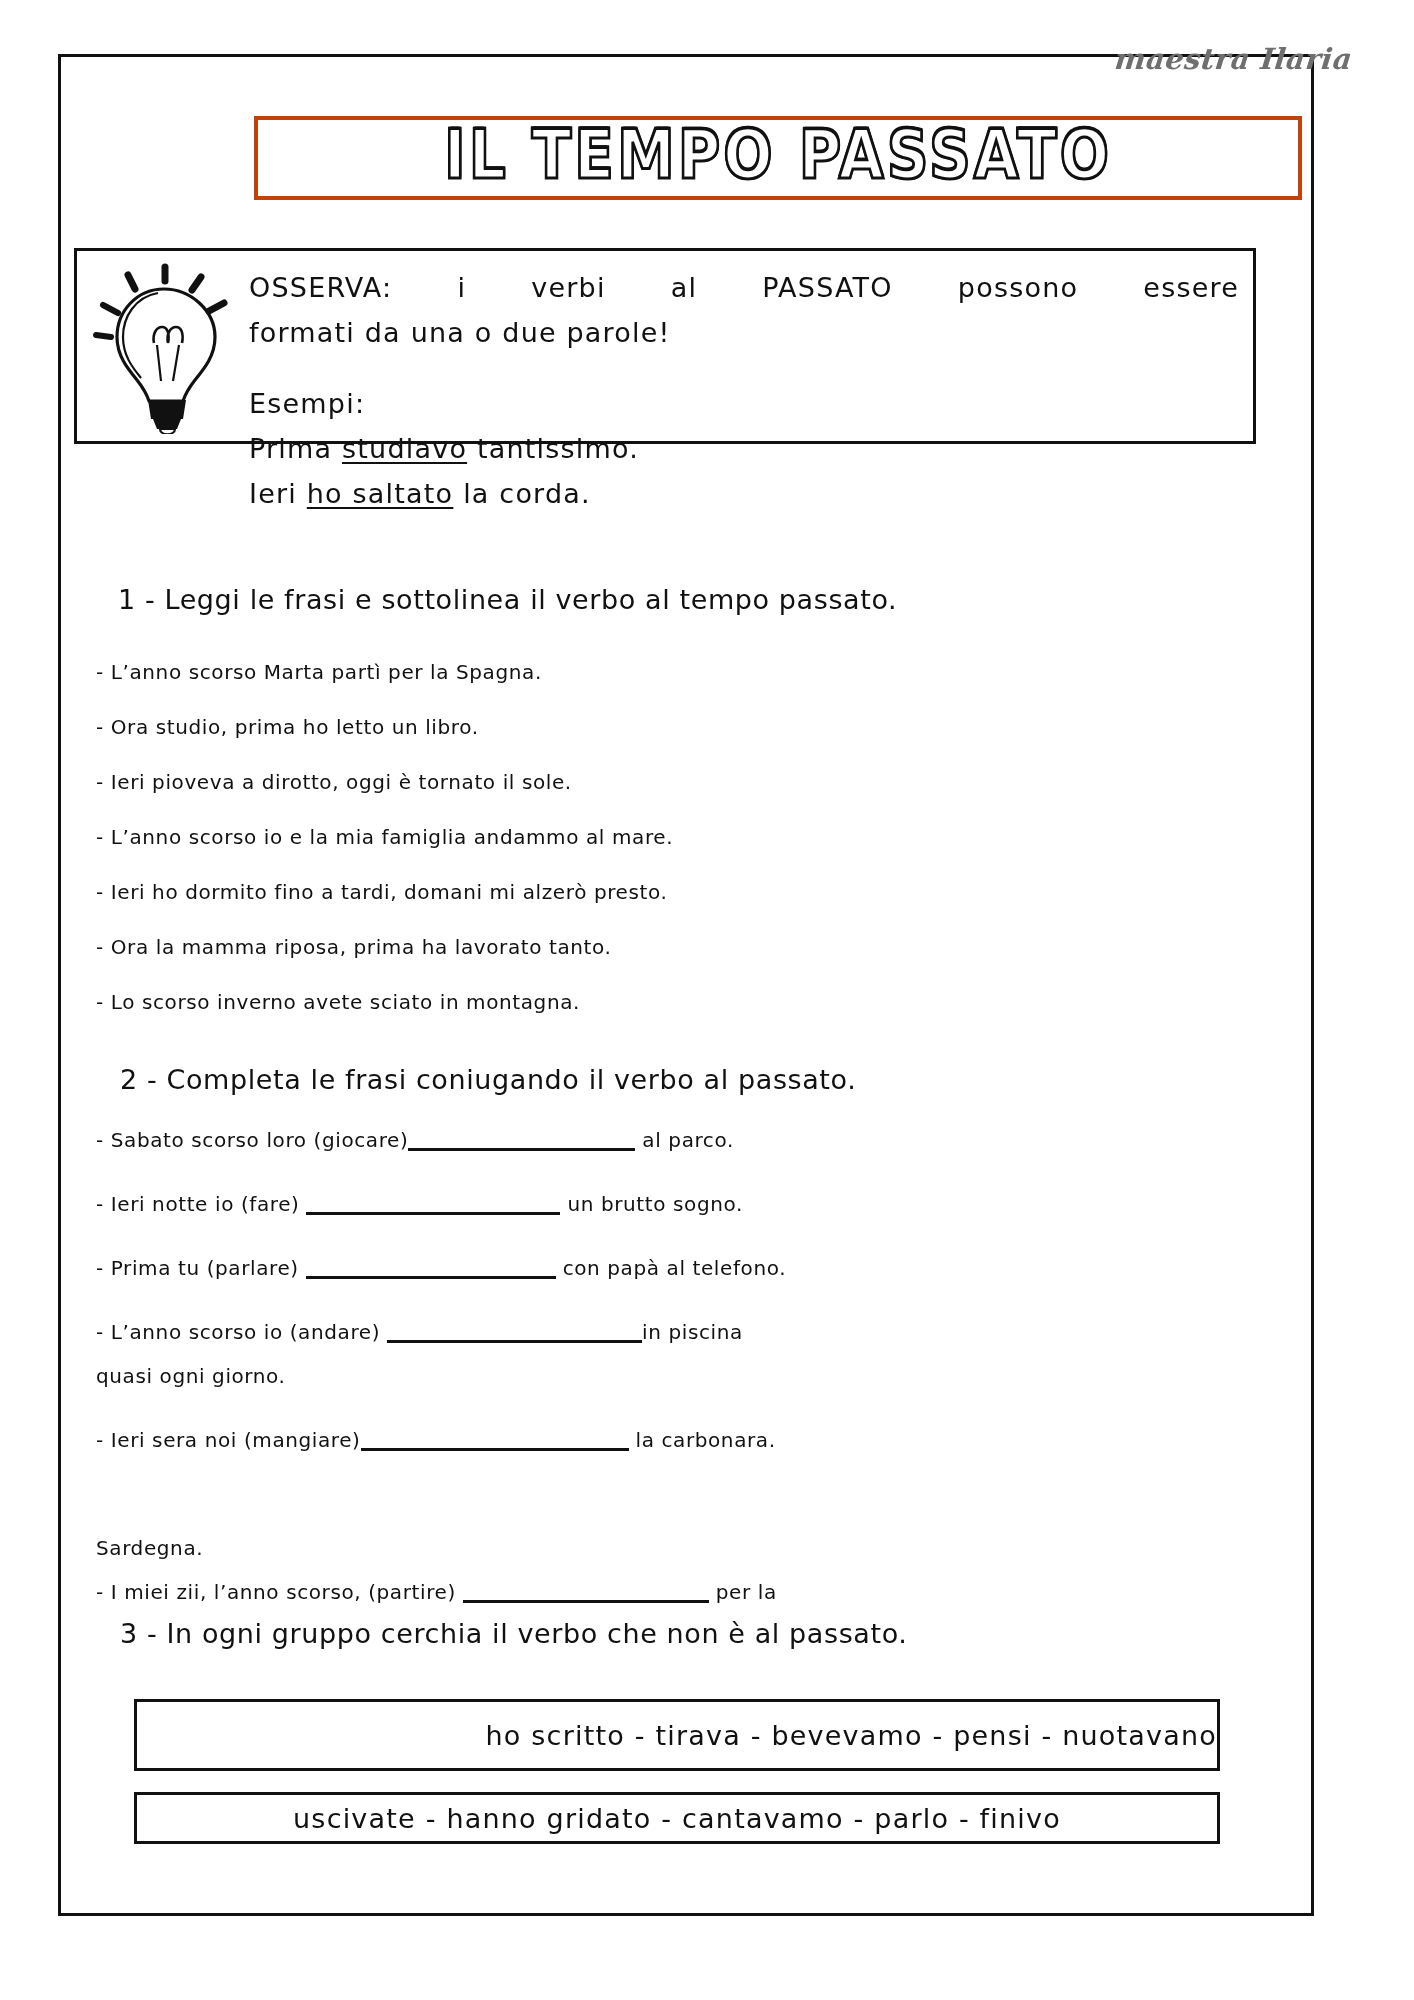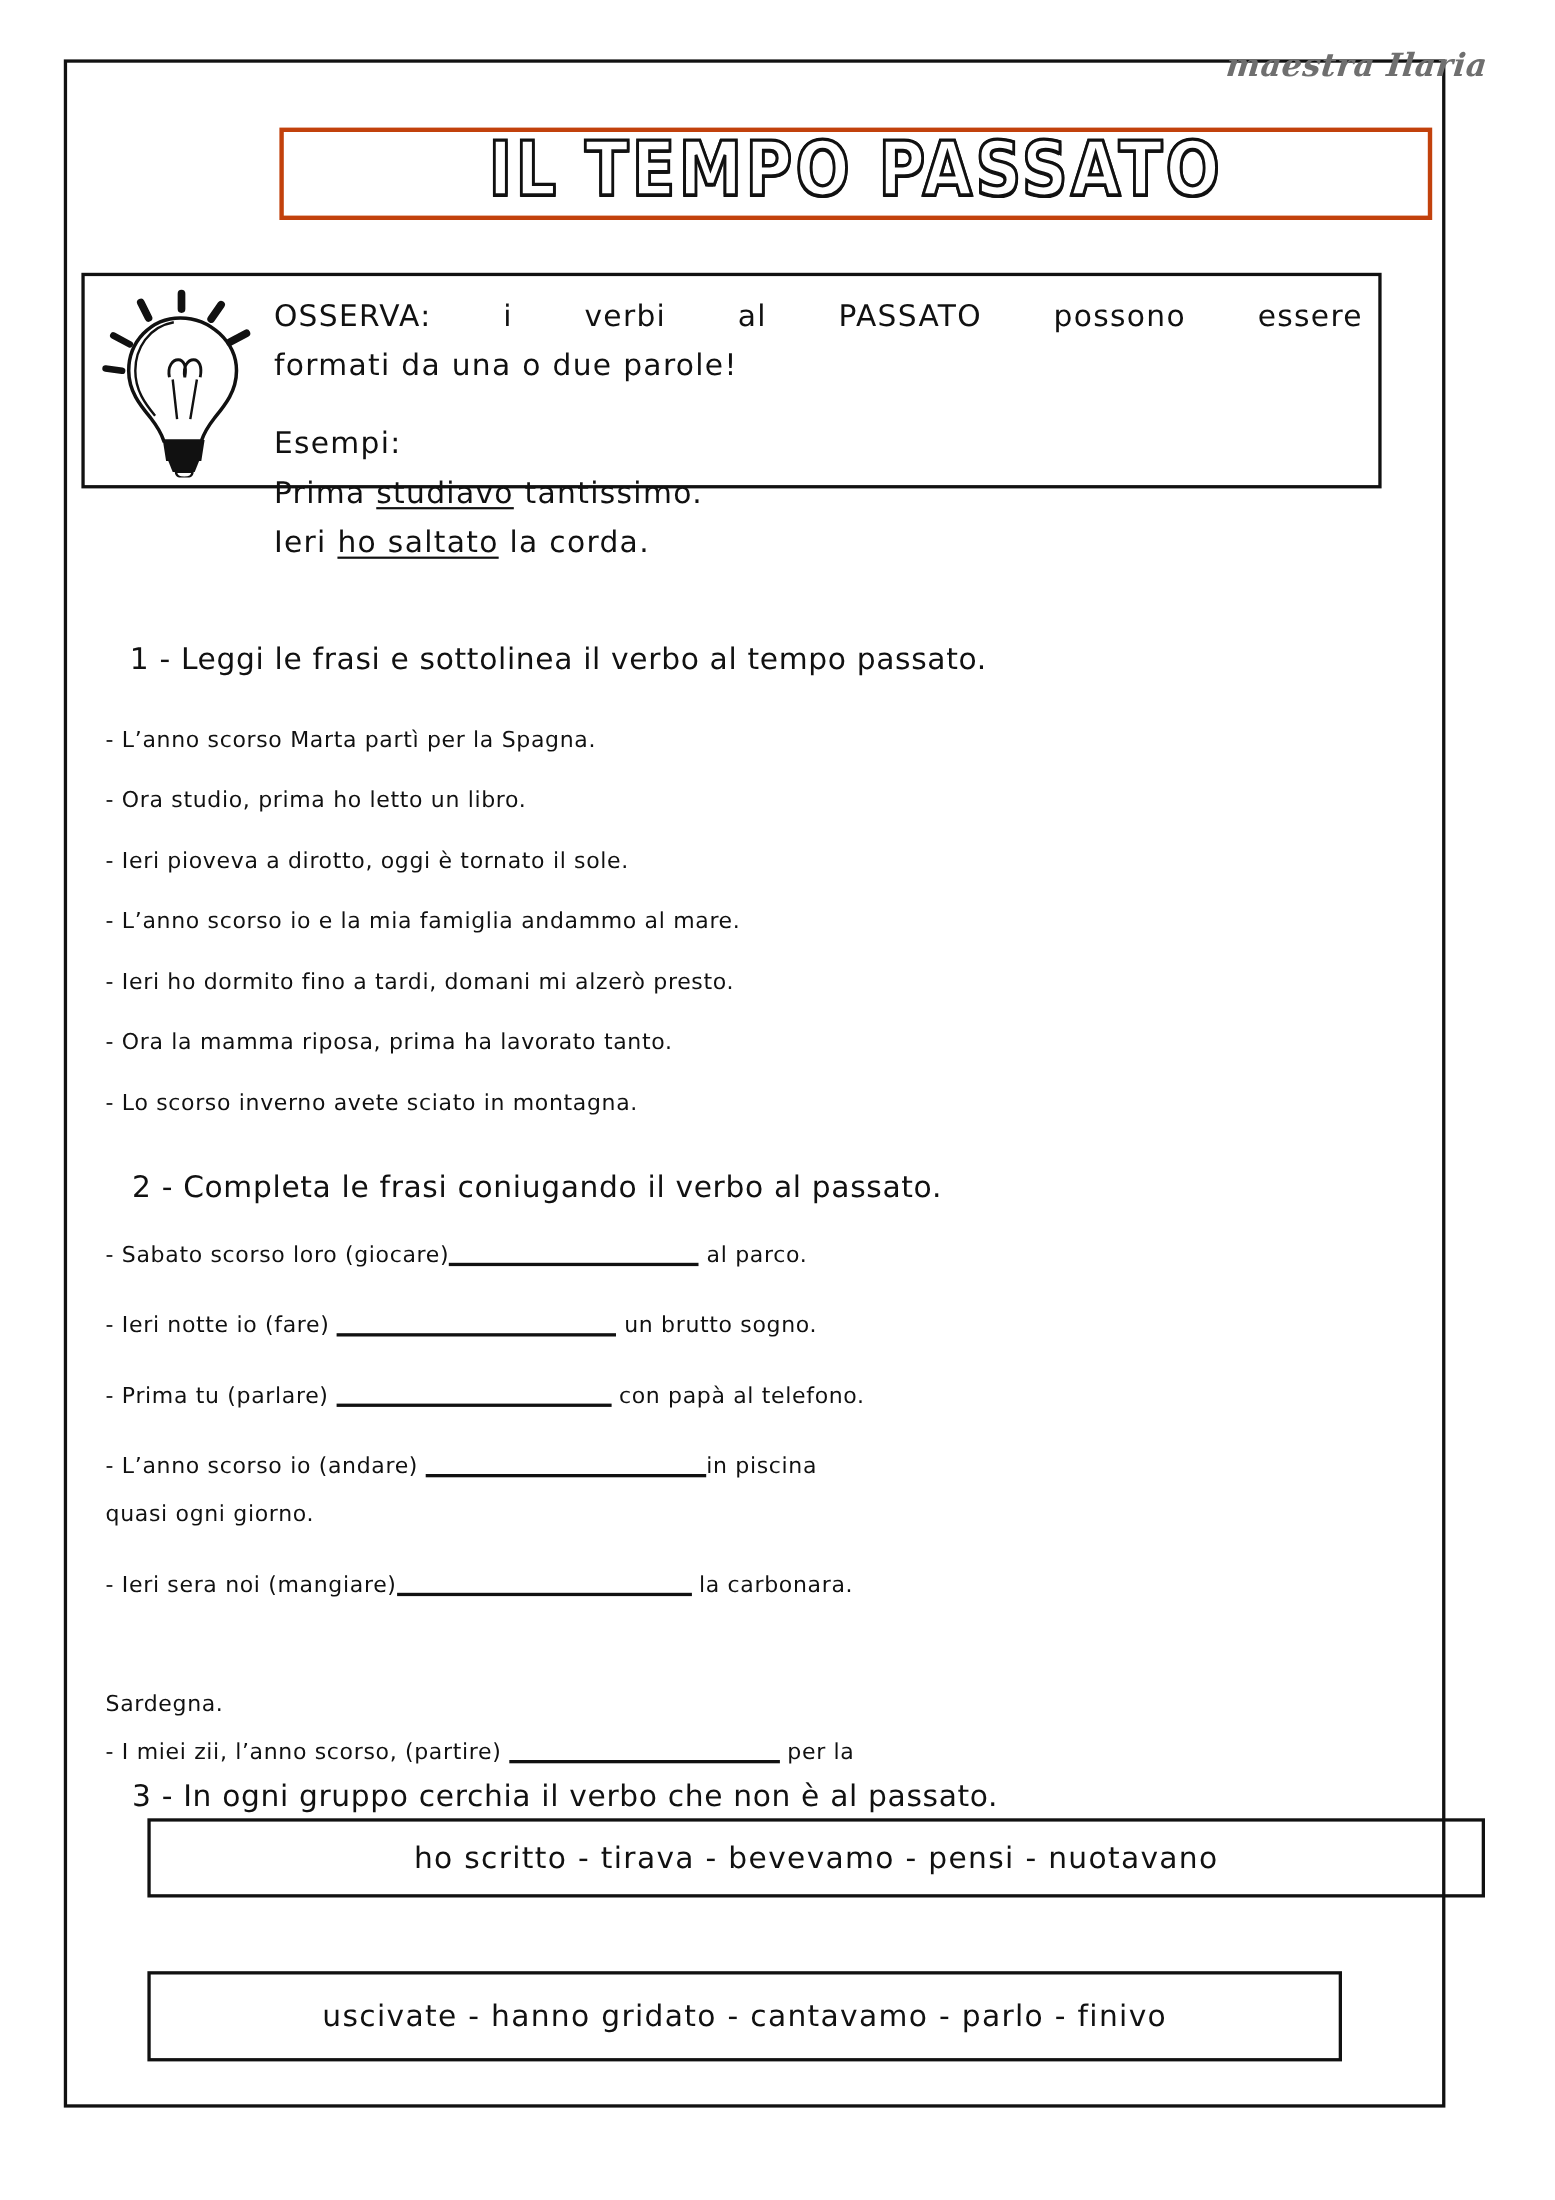--- a/index.html
+++ b/index.html
@@ -218,21 +218,21 @@
     <span>- Ieri sera noi (mangiare)</span><span class="blank" style="width:268px"></span><span> la carbonara.</span>
   </div>
 
   <div class="body-text" style="left:96px; top:1580px;">
     <span>- I miei zii, l’anno scorso, (partire) </span><span class="blank" style="width:246px"></span><span> per la</span>
   </div>
   <div class="body-text" style="left:96px; top:1536px;">Sardegna.</div>
 
   <div class="ex-heading" style="left:120px; top:1618px;">3 - In ogni gruppo cerchia il verbo che non è al passato.</div>
 
-  <div class="word-box" style="left:134px; top:1653px; width:1216px; height:72px;">
+  <div class="word-box" style="left:134px; top:1699px; width:1086px; height:72px;justify-content:flex-end;">
     <span>ho scritto - tirava - bevevamo - pensi - nuotavano</span>
   </div>
 
-  <div class="word-box" style="left:134px; top:1792px; width:1086px; height:82px;">
+  <div class="word-box" style="left:134px; top:1792px; width:1086px; height:52px;">
     <span>uscivate - hanno gridato - cantavamo - parlo - finivo</span>
   </div>
 
 </div>
 
 </body></html>

